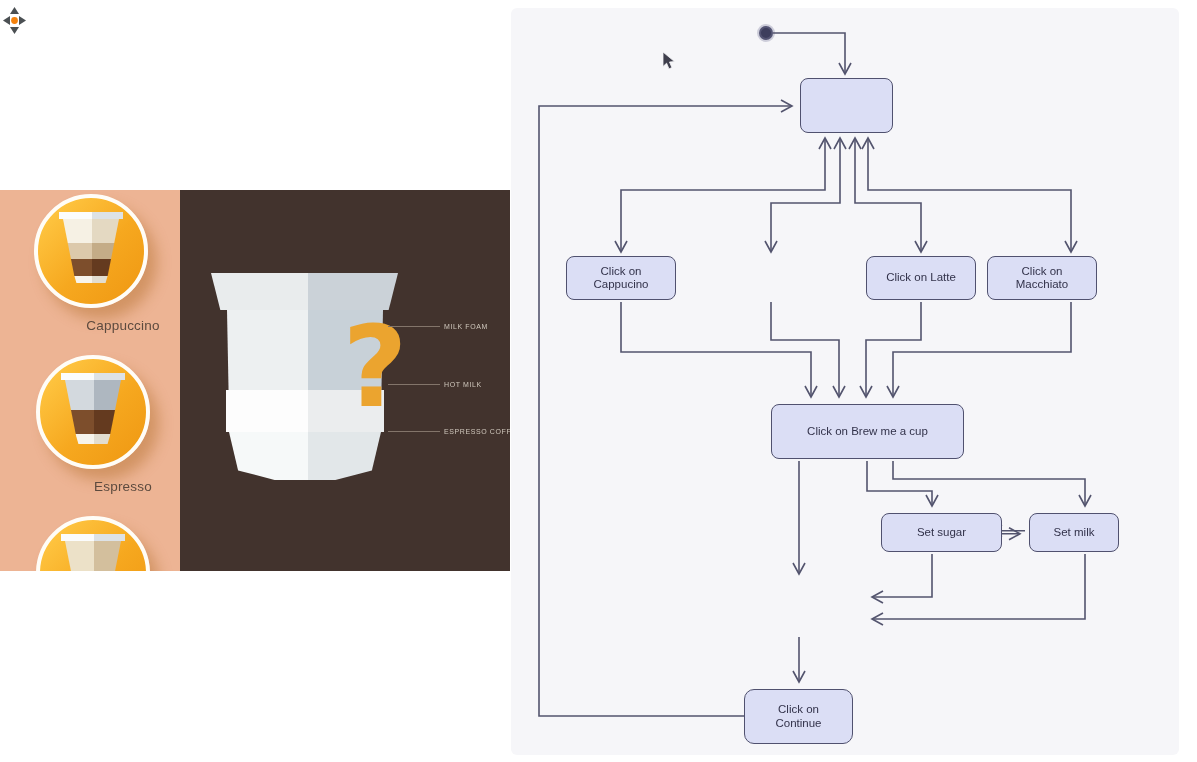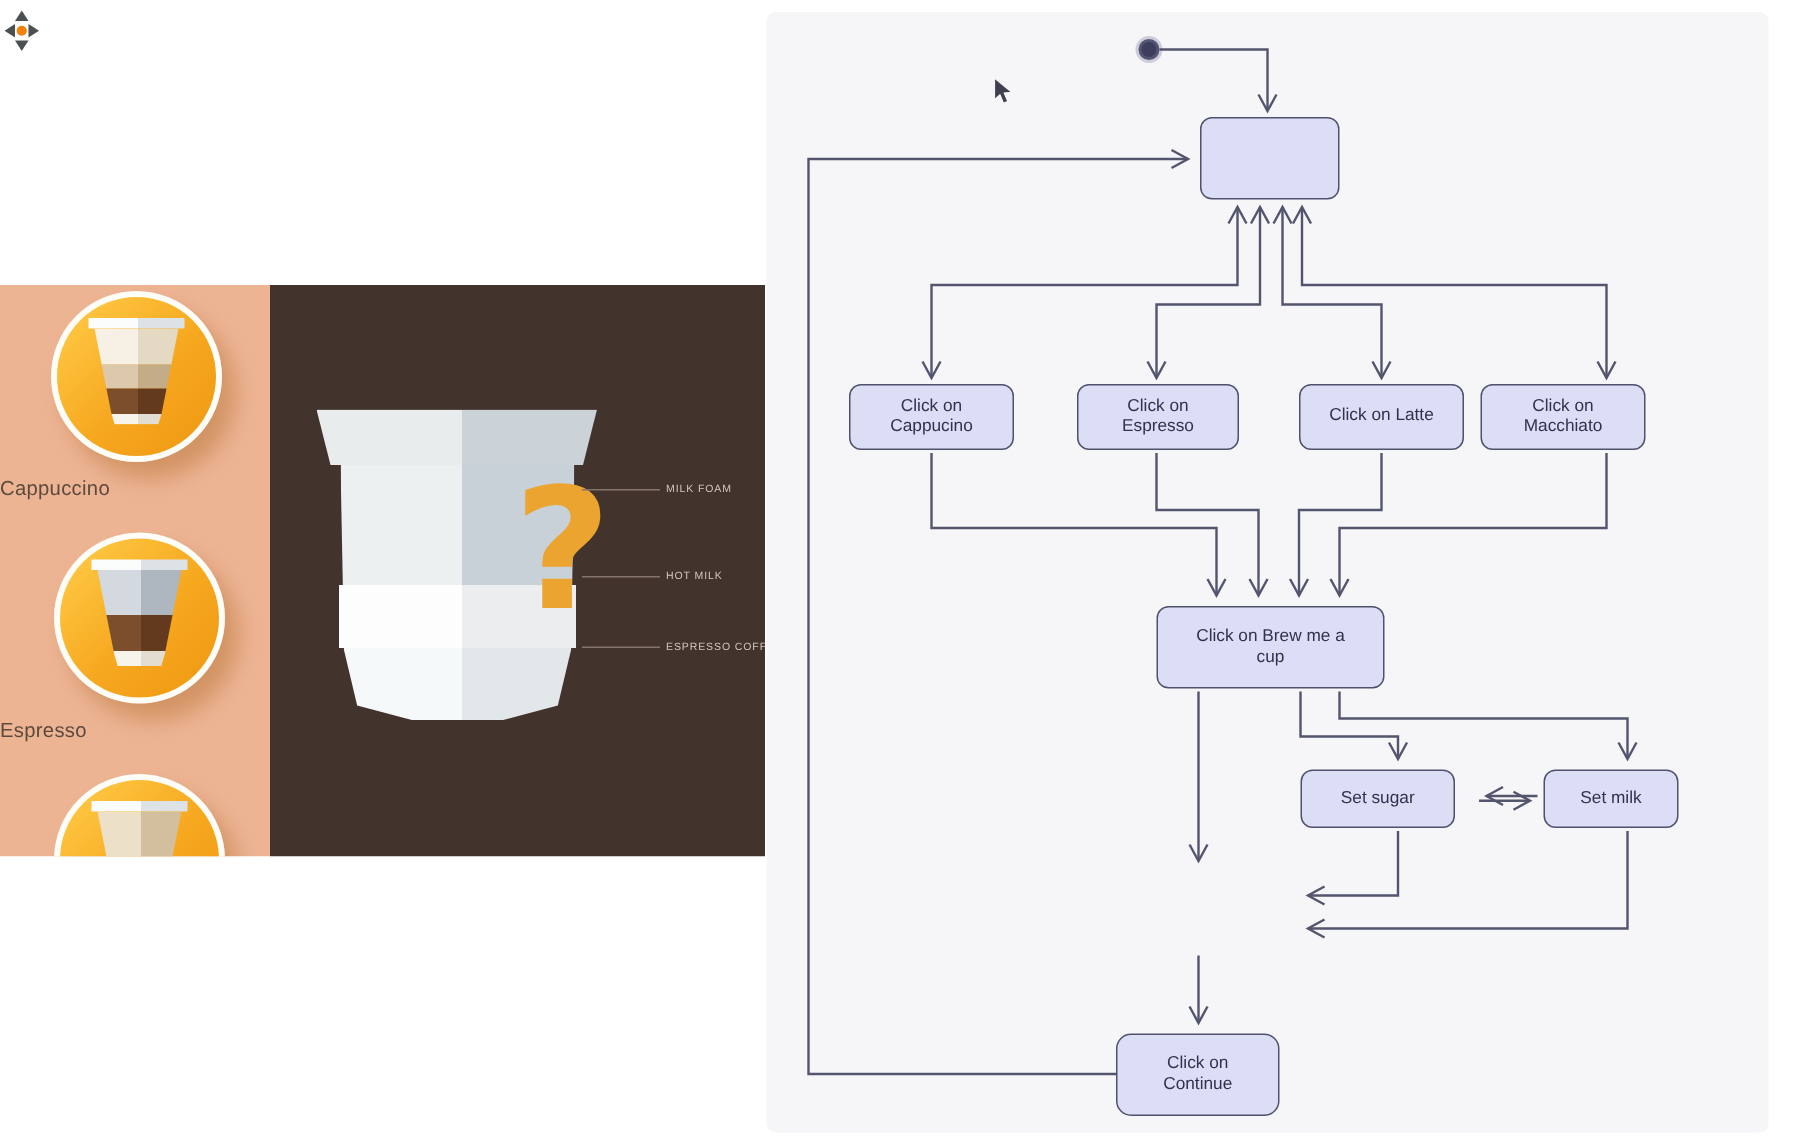--- a/index.html
+++ b/index.html
@@ -15,22 +15,22 @@
   .drink-circle{position:absolute;width:106px;height:106px;border-radius:50%;
     border:4px solid #fffdf7;background:linear-gradient(135deg,#ffc844 8%,#f6a81f 55%,#ef9712 100%);
     box-shadow:9px 11px 14px rgba(170,100,28,.40);}
   .cup{position:absolute;left:50%;top:14px;transform:translateX(-50%);width:60px;}
   .cup .rim{width:64px;height:7px;margin-left:-2px;
     background:linear-gradient(to right,#fbfcfc 52%,#dde2e6 48%);}
   .cup .glass{width:56px;height:64px;margin:0 auto;
     clip-path:polygon(0 0,100% 0,80% 88%,76% 100%,24% 100%,20% 88%);
     display:flex;flex-direction:column;}
   .layer{width:100%;}
-  .lab-drink{position:absolute;width:180px;color:#5c4a3e;
-    font-size:13.5px;letter-spacing:.2px;}
+  .lab-drink{position:absolute;width:180px;text-align:center;color:#5c4a3e;
+    font-size:13.5px;letter-spacing:.2px;margin-left:33px;}
 
   
   #cup-panel{left:180px;top:0;width:330px;height:381px;background:#42332d;overflow:hidden;}
   #cup-lid{left:31px;top:83px;width:187px;height:37px;
     clip-path:polygon(0 0,100% 0,95% 100%,5% 100%);
     background:linear-gradient(to right,#e9eced 52%,#cbd2d8 48%);}
   #cup-upper{left:47px;top:120px;width:156px;height:80px;
     clip-path:polygon(0 0,100% 0,99% 100%,1% 100%);
     background:linear-gradient(to right,#edf0f1 52%,#c8d1d8 48%);}
   #cup-sleeve{left:46px;top:200px;width:158px;height:42px;
@@ -164,20 +164,19 @@
       <path d="M932,554 V597 H872" marker-end="url(#ae)"></path>
       <path d="M1085,554 V619 H872" marker-end="url(#ae)"></path>
       <path d="M799,637 V682" marker-end="url(#ae)"></path>
     </g>
 
     <path d="M663,52 l0,14.5 3.6,-3.3 2.4,5.7 2.9,-1.3 -2.4,-5.6 5,-0.4 Z" fill="#3f3f4d" stroke="#f6f6f9" stroke-width="0.8"></path>
   </svg>
 
   <div class="node" style="left:289px;top:70px;width:93px;height:55px;"></div>
   <div class="node" style="left:55px;top:248px;width:110px;height:44px;">Click on Cappucino</div>
-  <div class="node" style="left:207px;top:248px;width:108px;height:44px;">Click on Espresso</div>
   <div class="node" style="left:355px;top:248px;width:110px;height:44px;">Click on Latte</div>
   <div class="node" style="left:476px;top:248px;width:110px;height:44px;">Click on Macchiato</div>
-  <div class="node" style="left:260px;top:396px;width:152px;height:55px;">Click on Brew me a cup</div>
-  <div class="node" style="left:356px;top:505px;width:103px;height:39px;">Set sugar</div>
+  <div class="node" style="left:260px;top:396px;width:193px;height:55px;">Click on Brew me a cup</div>
+  <div class="node" style="left:370px;top:505px;width:121px;height:39px;">Set sugar</div>
   <div class="node" style="left:518px;top:505px;width:90px;height:39px;">Set milk</div>
   <div class="node" style="left:233px;top:681px;width:109px;height:55px;border-radius:10px;">Click on Continue</div>
 </div>
 
 </body></html>

